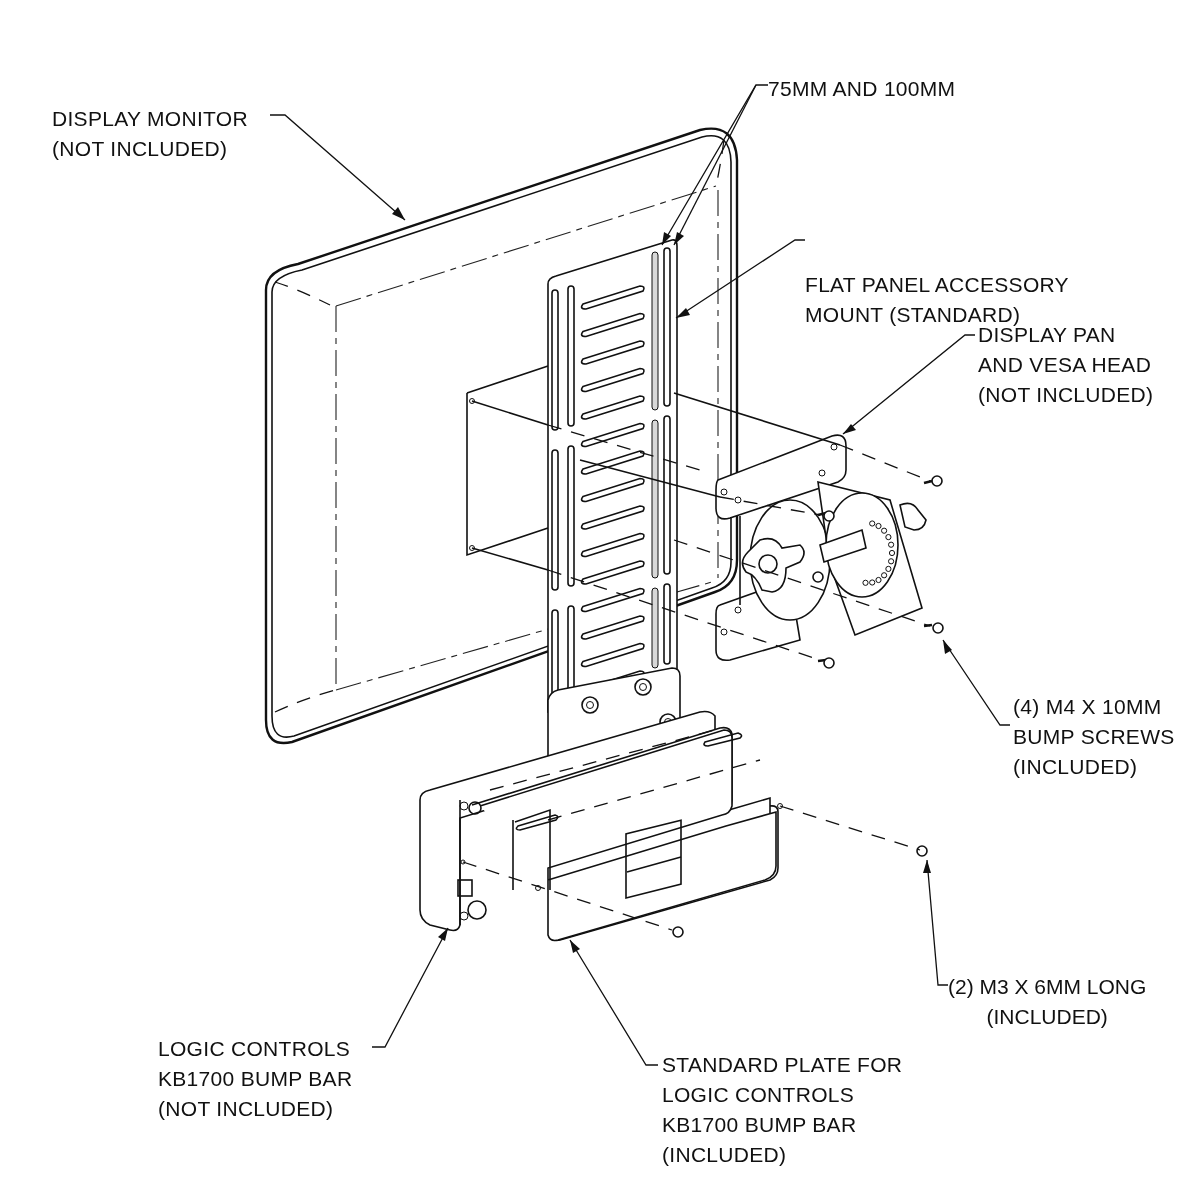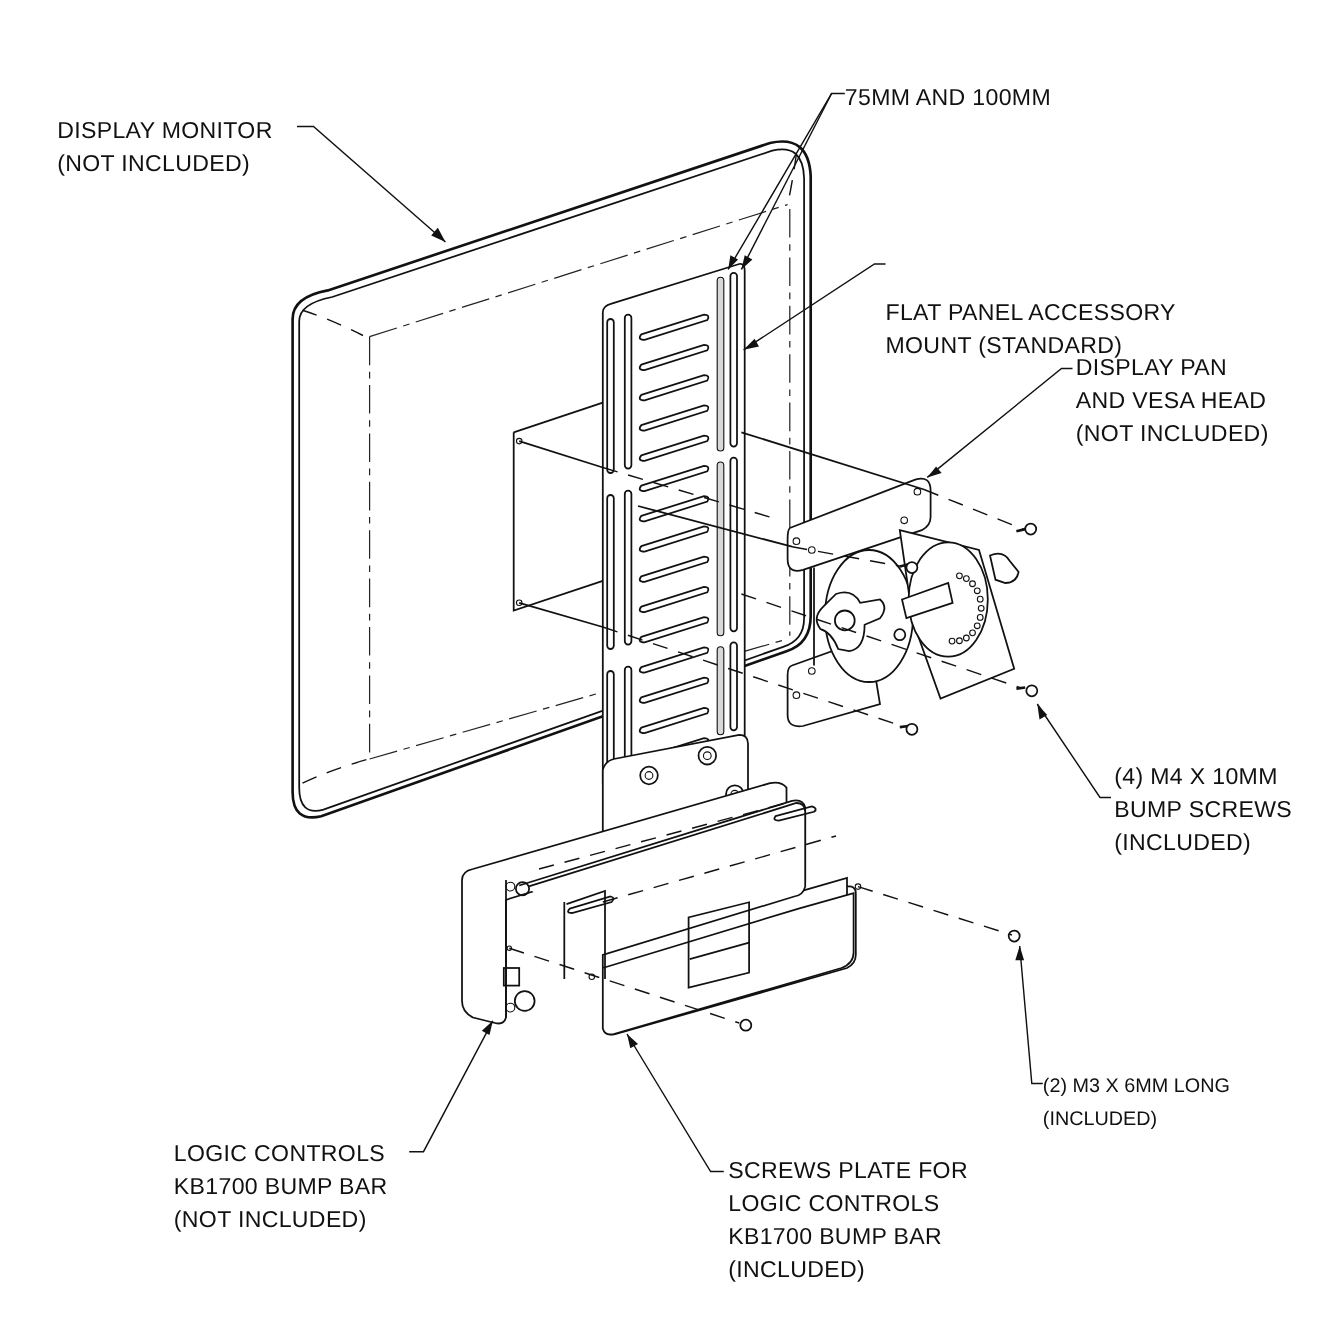--- a/index.html
+++ b/index.html
@@ -9,21 +9,21 @@
       position: absolute;
       font-family: Liberation Sans, sans-serif;
       font-size: 21px;
       line-height: 30px;
       color: #111;
       white-space: nowrap;
       letter-spacing: 0.3px;
     }
     .callout span { display: block; }
     .callout.center span { text-align: left; }
-    .callout.arial { font-family: "Liberation Sans", sans-serif; font-size: 18px; letter-spacing: 0; }
+    .callout.arial { font-family: "Liberation Sans", sans-serif; font-size: 21px; letter-spacing: 0; text-align: center; }
     .ln { stroke: #111; fill: none; stroke-width: 1.6; }
     .thin { stroke: #111; fill: none; stroke-width: 1; }
     .thick { stroke: #111; fill: none; stroke-width: 2.4; }
     .dash { stroke: #111; fill: none; stroke-width: 1.3; stroke-dasharray: 14 10; }
     .phantom { stroke: #222; fill: none; stroke-width: 1.1; stroke-dasharray: 26 6 6 6; }
     .leader { stroke: #111; fill: none; stroke-width: 1.3; }
     .arrow { fill: #111; stroke: none; }
     .solid { fill: #fff; stroke: #111; stroke-width: 1.6; }
     .gray { fill: #d8d8d8; stroke: #111; stroke-width: 1; }
   </style>
@@ -255,17 +255,17 @@
   <span>(INCLUDED)</span>
 </div>
 
 <div class="callout center" style="left:158px; top:1034px;">
   <span>LOGIC CONTROLS</span>
   <span>KB1700 BUMP BAR</span>
   <span>(NOT INCLUDED)</span>
 </div>
 
 <div class="callout" style="left:662px; top:1050px;">
-  <span>SCREWS PLATE FOR</span>
+  <span>STANDARD PLATE FOR</span>
   <span>LOGIC CONTROLS</span>
   <span>KB1700 BUMP BAR</span>
   <span>(INCLUDED)</span>
 </div>
 
 </body></html>

